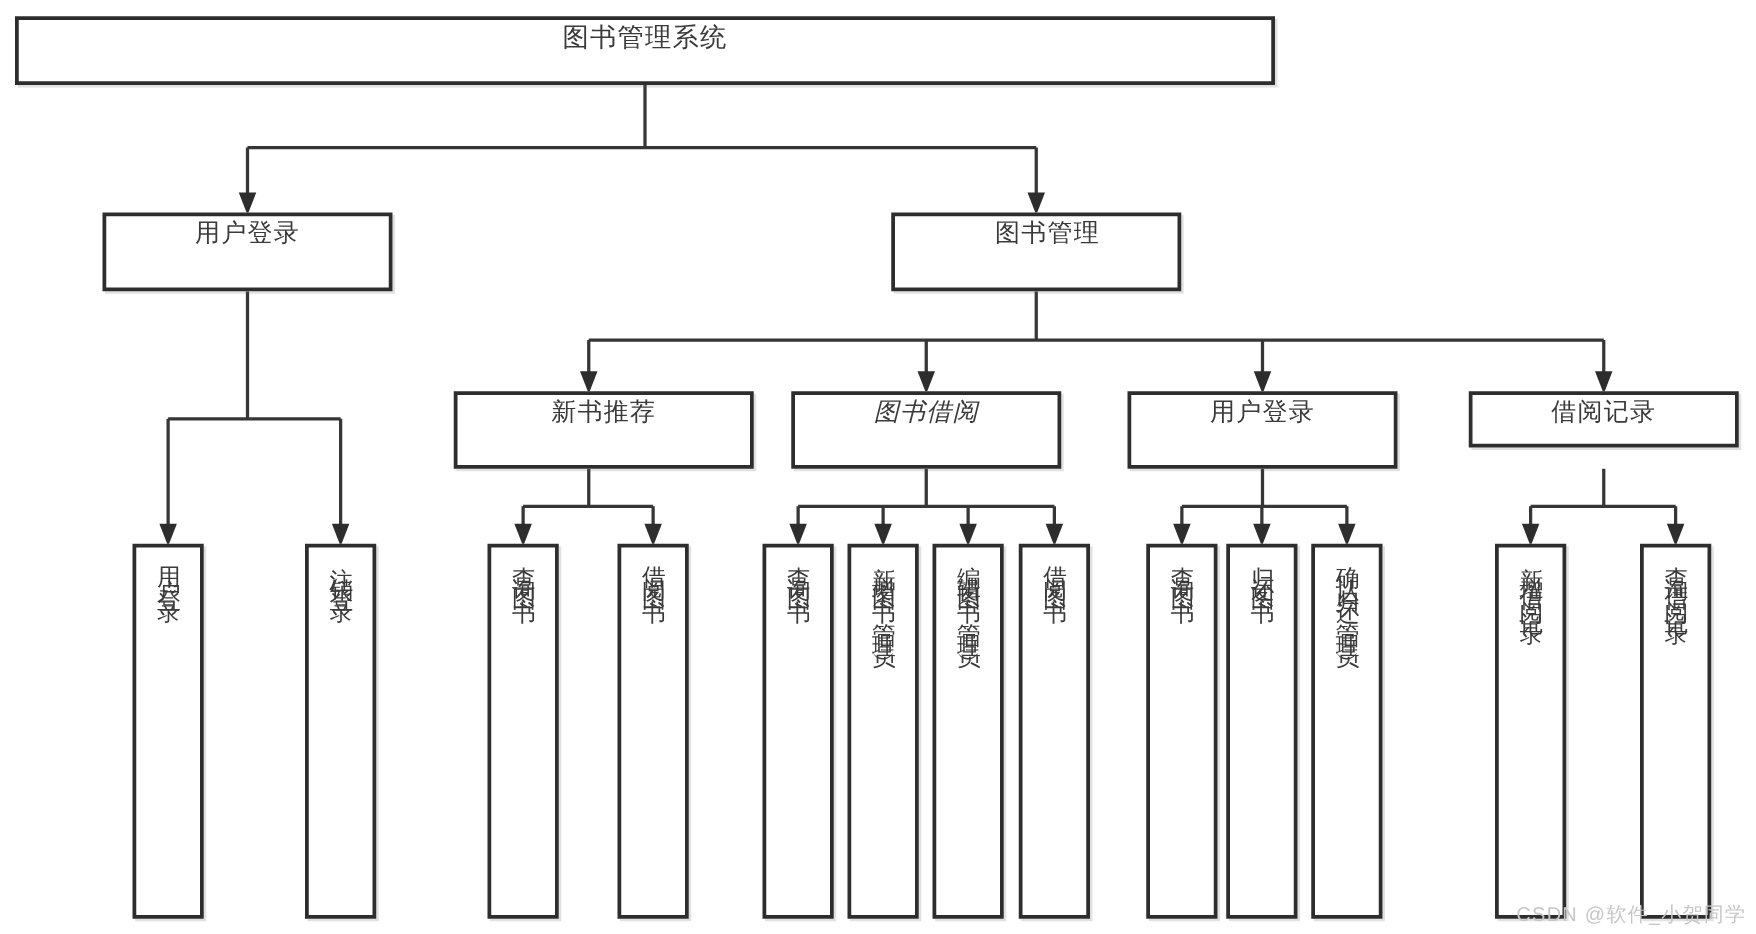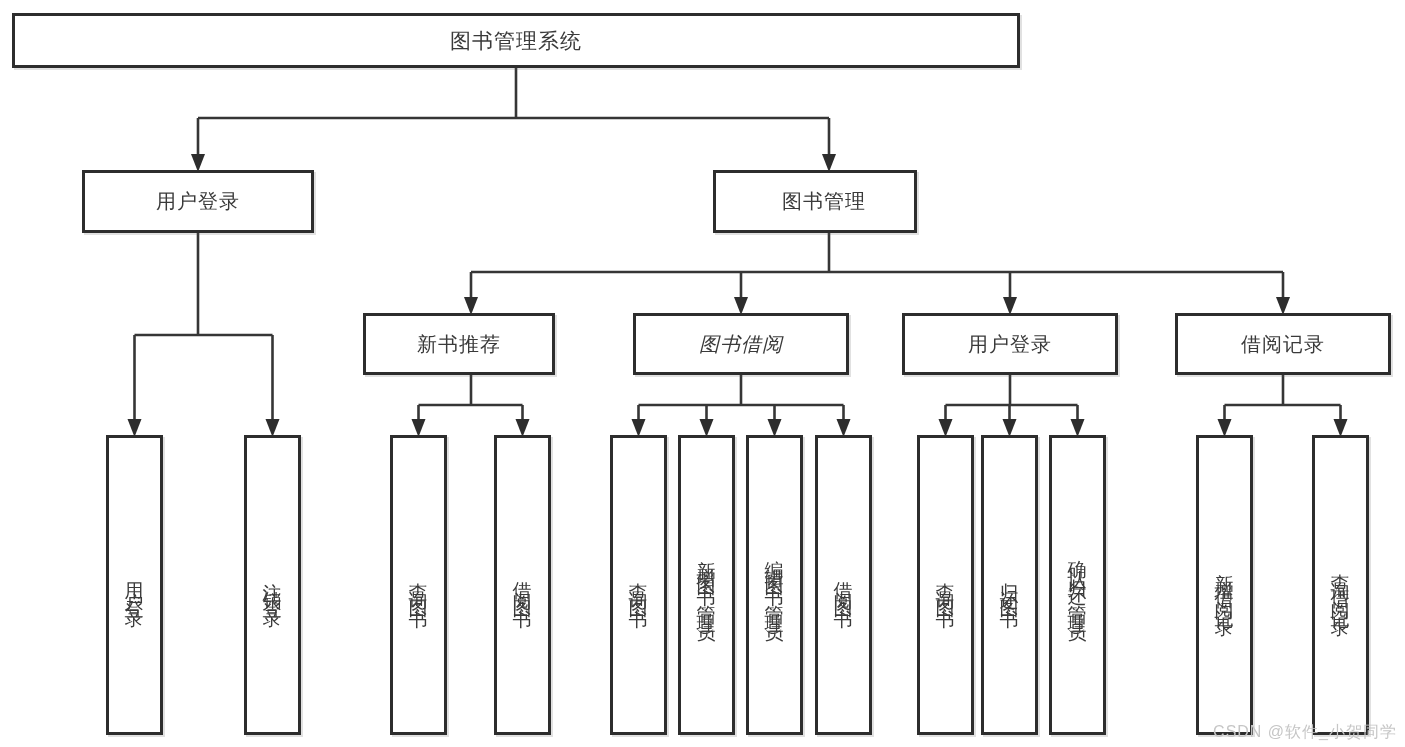--- a/index.html
+++ b/index.html
@@ -28,21 +28,21 @@
     width: 100%;
     height: 100%;
     z-index: 2;
   }
   .node {
     position: absolute;
     box-sizing: border-box;
     background: #ffffff;
     border: 3px solid #2d2d2d;
     display: flex;
-    align-items: center;
+    align-items: flex-start;
     justify-content: center;
     box-shadow: 2px 2px 0 rgba(90,90,90,0.18);
   }
   .htext {
     font-size: 20px;
     color: #3a3a3a;
     letter-spacing: 1px;
     white-space: nowrap;
   }
   .root .htext {
@@ -92,33 +92,33 @@
       <polygon points="1224.5,437 1217.5,419 1231.5,419" fill="#2d2d2d"></polygon>
       <polygon points="1340.5,437 1333.5,419 1347.5,419" fill="#2d2d2d"></polygon>
     </svg>
   <div id="nodes-layer">
       <div class="node root" style="left: 12px; top: 13px; width: 1008px; height: 55px; border-color: rgb(45, 45, 45);">
         <span class="htext" style="color: rgb(58, 58, 58);">图书管理系统</span>
       </div>
       <div class="node" style="left: 82px; top: 170px; width: 232px; height: 63px; border-color: rgb(45, 45, 45);">
         <span class="htext" style="color: rgb(58, 58, 58);">用户登录</span>
       </div>
-      <div class="node" style="left: 713px; top: 170px; width: 204px; height: 63px; border-color: rgb(45, 45, 45); padding-left: 18px;">
+      <div class="node" style="left: 713px; top: 170px; width: 232px; height: 63px; border-color: rgb(45, 45, 45); padding-left: 18px;">
         <span class="htext" style="color: rgb(58, 58, 58);">图书管理</span>
       </div>
-      <div class="node" style="left: 363px; top: 313px; width: 192px; height: 62px; border-color: rgb(45, 45, 45);">
+      <div class="node" style="left: 363px; top: 313px; width: 240px; height: 62px; border-color: rgb(45, 45, 45);">
         <span class="htext" style="color: rgb(58, 58, 58);">新书推荐</span>
       </div>
       <div class="node" style="left: 633px; top: 313px; width: 216px; height: 62px; border-color: rgb(45, 45, 45);">
         <span class="htext" style="color: rgb(58, 58, 58); font-style: italic;">图书借阅</span>
       </div>
       <div class="node" style="left: 902px; top: 313px; width: 216px; height: 62px; border-color: rgb(45, 45, 45);">
         <span class="htext" style="color: rgb(58, 58, 58);">用户登录</span>
       </div>
-      <div class="node" style="left: 1175px; top: 313px; width: 216px; height: 62px; border-color: rgb(45, 45, 45);">
+      <div class="node" style="left: 1175px; top: 313px; width: 216px; height: 45px; border-color: rgb(45, 45, 45);">
         <span class="htext" style="color: rgb(58, 58, 58);">借阅记录</span>
       </div>
       <div class="node" style="left: 106px; top: 435px; width: 57px; height: 300px; border-color: rgb(45, 45, 45);">
         <span class="vtext" style="color: rgb(58, 58, 58);">用户登录</span>
       </div>
       <div class="node" style="left: 244px; top: 435px; width: 57px; height: 300px; border-color: rgb(45, 45, 45);">
         <span class="vtext" style="color: rgb(58, 58, 58);">注销登录</span>
       </div>
       <div class="node" style="left: 390px; top: 435px; width: 57px; height: 300px; border-color: rgb(45, 45, 45);">
         <span class="vtext" style="color: rgb(58, 58, 58);">查询图书</span>

